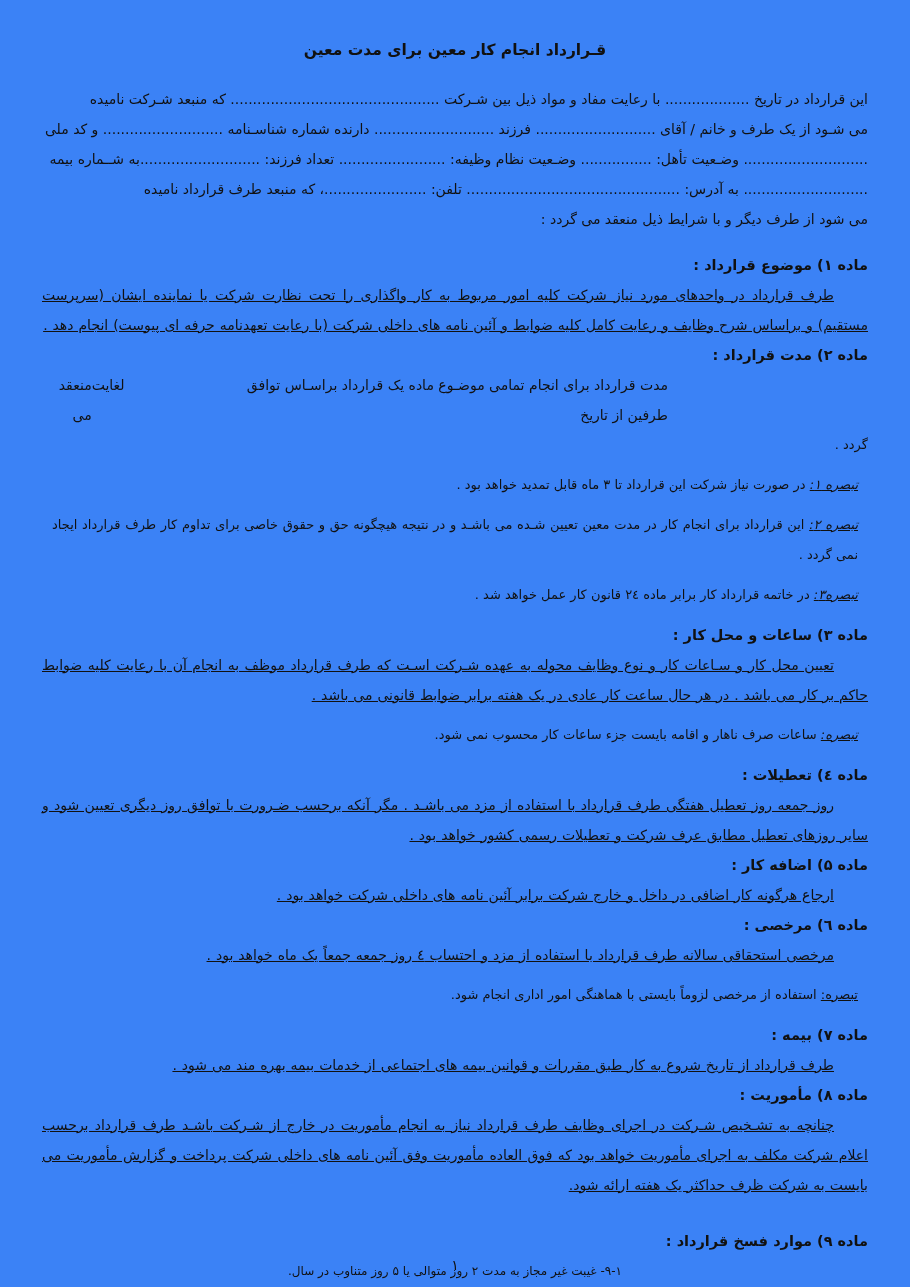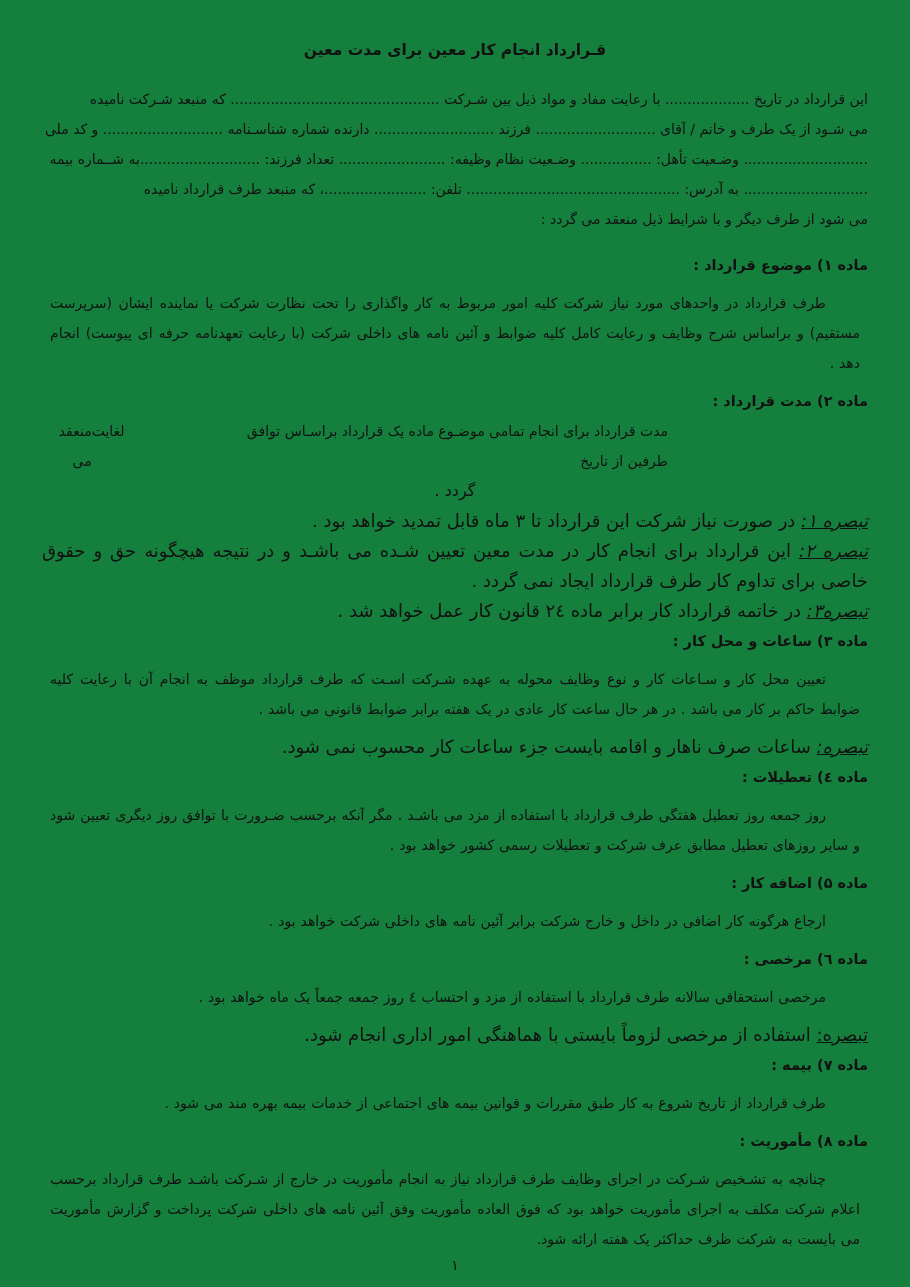--- a/index.html
+++ b/index.html
@@ -15,59 +15,60 @@
     color: #111111;
     direction: rtl;
     overflow: hidden;
   }
   .page {
     position: relative;
     width: 910px;
     height: 1287px;
     box-sizing: border-box;
     padding: 30px 42px 0 42px;
-    background: #15803d;
+    background: #3b82f6;
   }
   .doc-title {
     text-align: center;
     font-weight: bold;
     font-size: 15.5px;
     letter-spacing: 0.2px;
     margin: 10px 0 22px 0;
     line-height: 1.4;
   }
   .para {
     font-size: 14px;
     line-height: 30px;
     text-align: justify;
-    margin: 8px;
+    margin: 0;
     word-spacing: 0.5px;
+    text-decoration: underline;
   }
   .para.indent {
     text-indent: 34px;
   }
   .preamble-line {
     font-size: 14px;
     line-height: 30px;
     text-align: justify;
     margin: 0;
     white-space: nowrap;
     overflow: hidden;
   }
   .heading {
     font-size: 14.5px;
     font-weight: bold;
     line-height: 30px;
     margin: 0;
     text-align: right;
   }
   .note {
-    font-size: 18px;
+    font-size: 13px;
     line-height: 30px;
-    margin: 0;
+    margin: 10px;
     text-align: justify;
   }
   .note-label {
     font-style: italic;
     text-decoration: underline;
   }
   .note-label-plain {
     font-style: normal;
   }
   .gapline {
@@ -76,24 +77,24 @@
     margin: 0;
     display: flex;
     flex-direction: row;
     justify-content: flex-start;
     align-items: baseline;
   }
   .gapline .seg-a { margin-right: 200px; }
   .gapline .seg-b { margin-right: 92px; }
   .gapline .seg-c { }
   .tail {
-    font-size: 16px;
+    font-size: 13px;
     line-height: 30px;
     margin: 0;
-    text-align: center;
+    text-align: right;
     direction: rtl;
   }
   .spacer-md { height: 16px; }
   .spacer-lg { height: 26px; }
   .list-item {
     font-size: 12px;
     line-height: 30px;
     margin: 0;
     text-align: center;
   }

